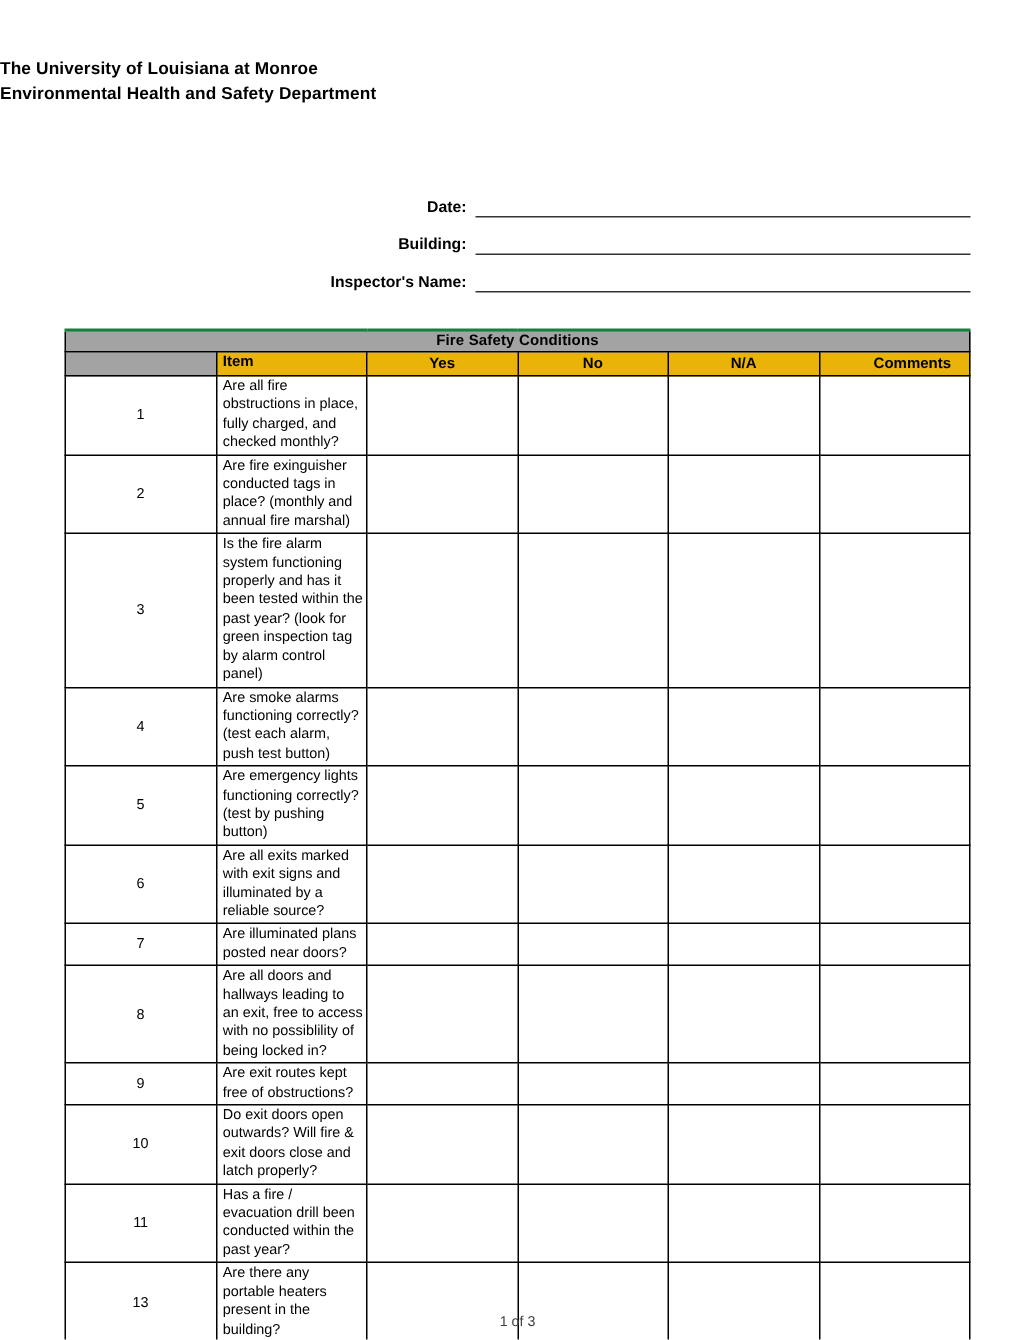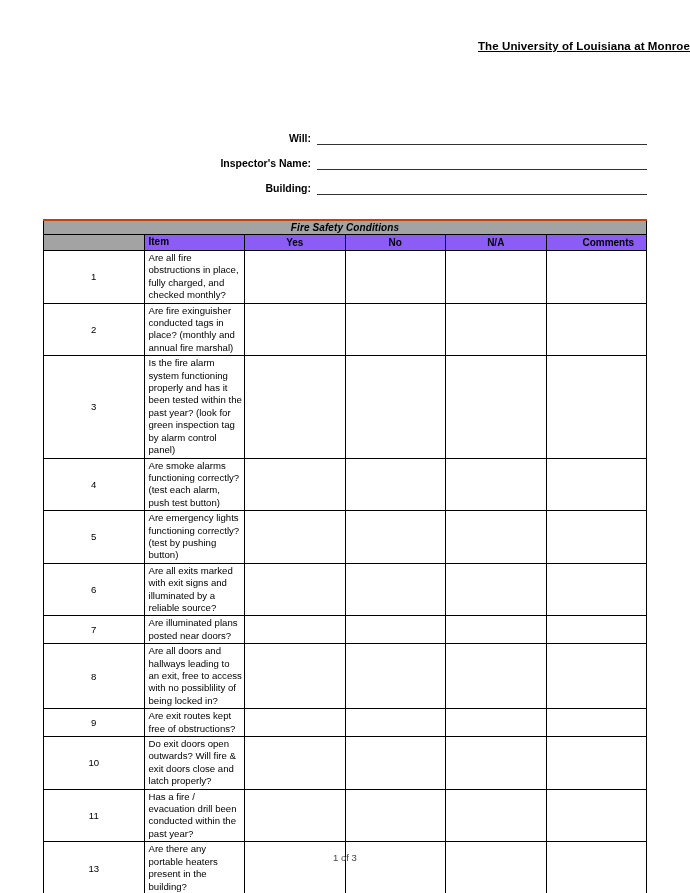--- a/index.html
+++ b/index.html
@@ -22,22 +22,21 @@
     height: 893px;
     box-sizing: border-box;
   }
 
   
   .doc-header {
     position: absolute;
     left: 0;
     top: 38px;
     width: 690px;
-    text-align: right;
-    text-decoration: underline;
+    text-align: left;
   }
   .org-line {
     font-size: 11.5px;
     font-weight: bold;
     line-height: 17px;
     letter-spacing: 0.1px;
   }
   .form-title {
     margin-top: 16px;
     font-size: 14px;
@@ -82,33 +81,33 @@
     width: 604px;
     border-collapse: collapse;
     table-layout: fixed;
     font-size: 9.6px;
   }
   .insp-table td, .insp-table th {
     border: 1px solid #000000;
     padding: 0;
     vertical-align: middle;
   }
-  .outer-top td { border-top: 2px solid #c2410c; font-style: italic; }
+  .outer-top td { border-top: 2px solid #15803d; }
 
   .sec-band td {
     background: #a3a3a3;
     text-align: center;
     font-weight: bold;
     font-size: 10px;
     height: 13px;
     line-height: 13px;
     letter-spacing: 0.1px;
   }
   .col-band td {
-    background: #8b5cf6;
+    background: #eab308;
     text-align: center;
     font-weight: bold;
     font-size: 10px;
     height: 13px;
     line-height: 13px;
   }
   .col-band td.num-cell { background: #a3a3a3; }
 
   td.num-cell {
     width: 21px;
@@ -123,47 +122,48 @@
   }
   td.yn-cell { width: 33px; }
   td.no-cell { width: 35px; }
   td.na-cell { width: 37px; text-align: center; }
   td.cmt-cell { width: auto; padding-left: 24px; }
 
   
   .footer {
     position: absolute;
     left: 0;
-    top: 852px;
+    top: 876px;
     width: 690px;
     text-align: center;
     font-size: 9.5px;
     color: #444;
   }
 </style>
 </head>
 <body>
 
 <div class="page">
 
   <div class="doc-header">
     <div class="org-line">The University of Louisiana at Monroe</div>
+    <div class="org-line">Environmental Health and Safety Department</div>
   </div>
 
   <div class="fields">
     <div class="field-row">
-      <div class="field-label">Will:</div>
+      <div class="field-label">Date:</div>
+      <div class="field-line"></div>
+    </div>
+    <div class="field-row">
+      <div class="field-label">Building:</div>
       <div class="field-line"></div>
     </div>
     <div class="field-row">
       <div class="field-label">Inspector's Name:</div>
-      <div class="field-line"></div>
-    </div>
-    <div class="field-row">
-      <div class="field-label">Building:</div>
       <div class="field-line"></div>
     </div>
   </div>
 
   <table class="insp-table">
     <tbody id="table-body">
         <tr class="sec-band outer-top">
           <td colspan="6">Fire Safety Conditions</td>
         </tr>
         <tr class="col-band">

